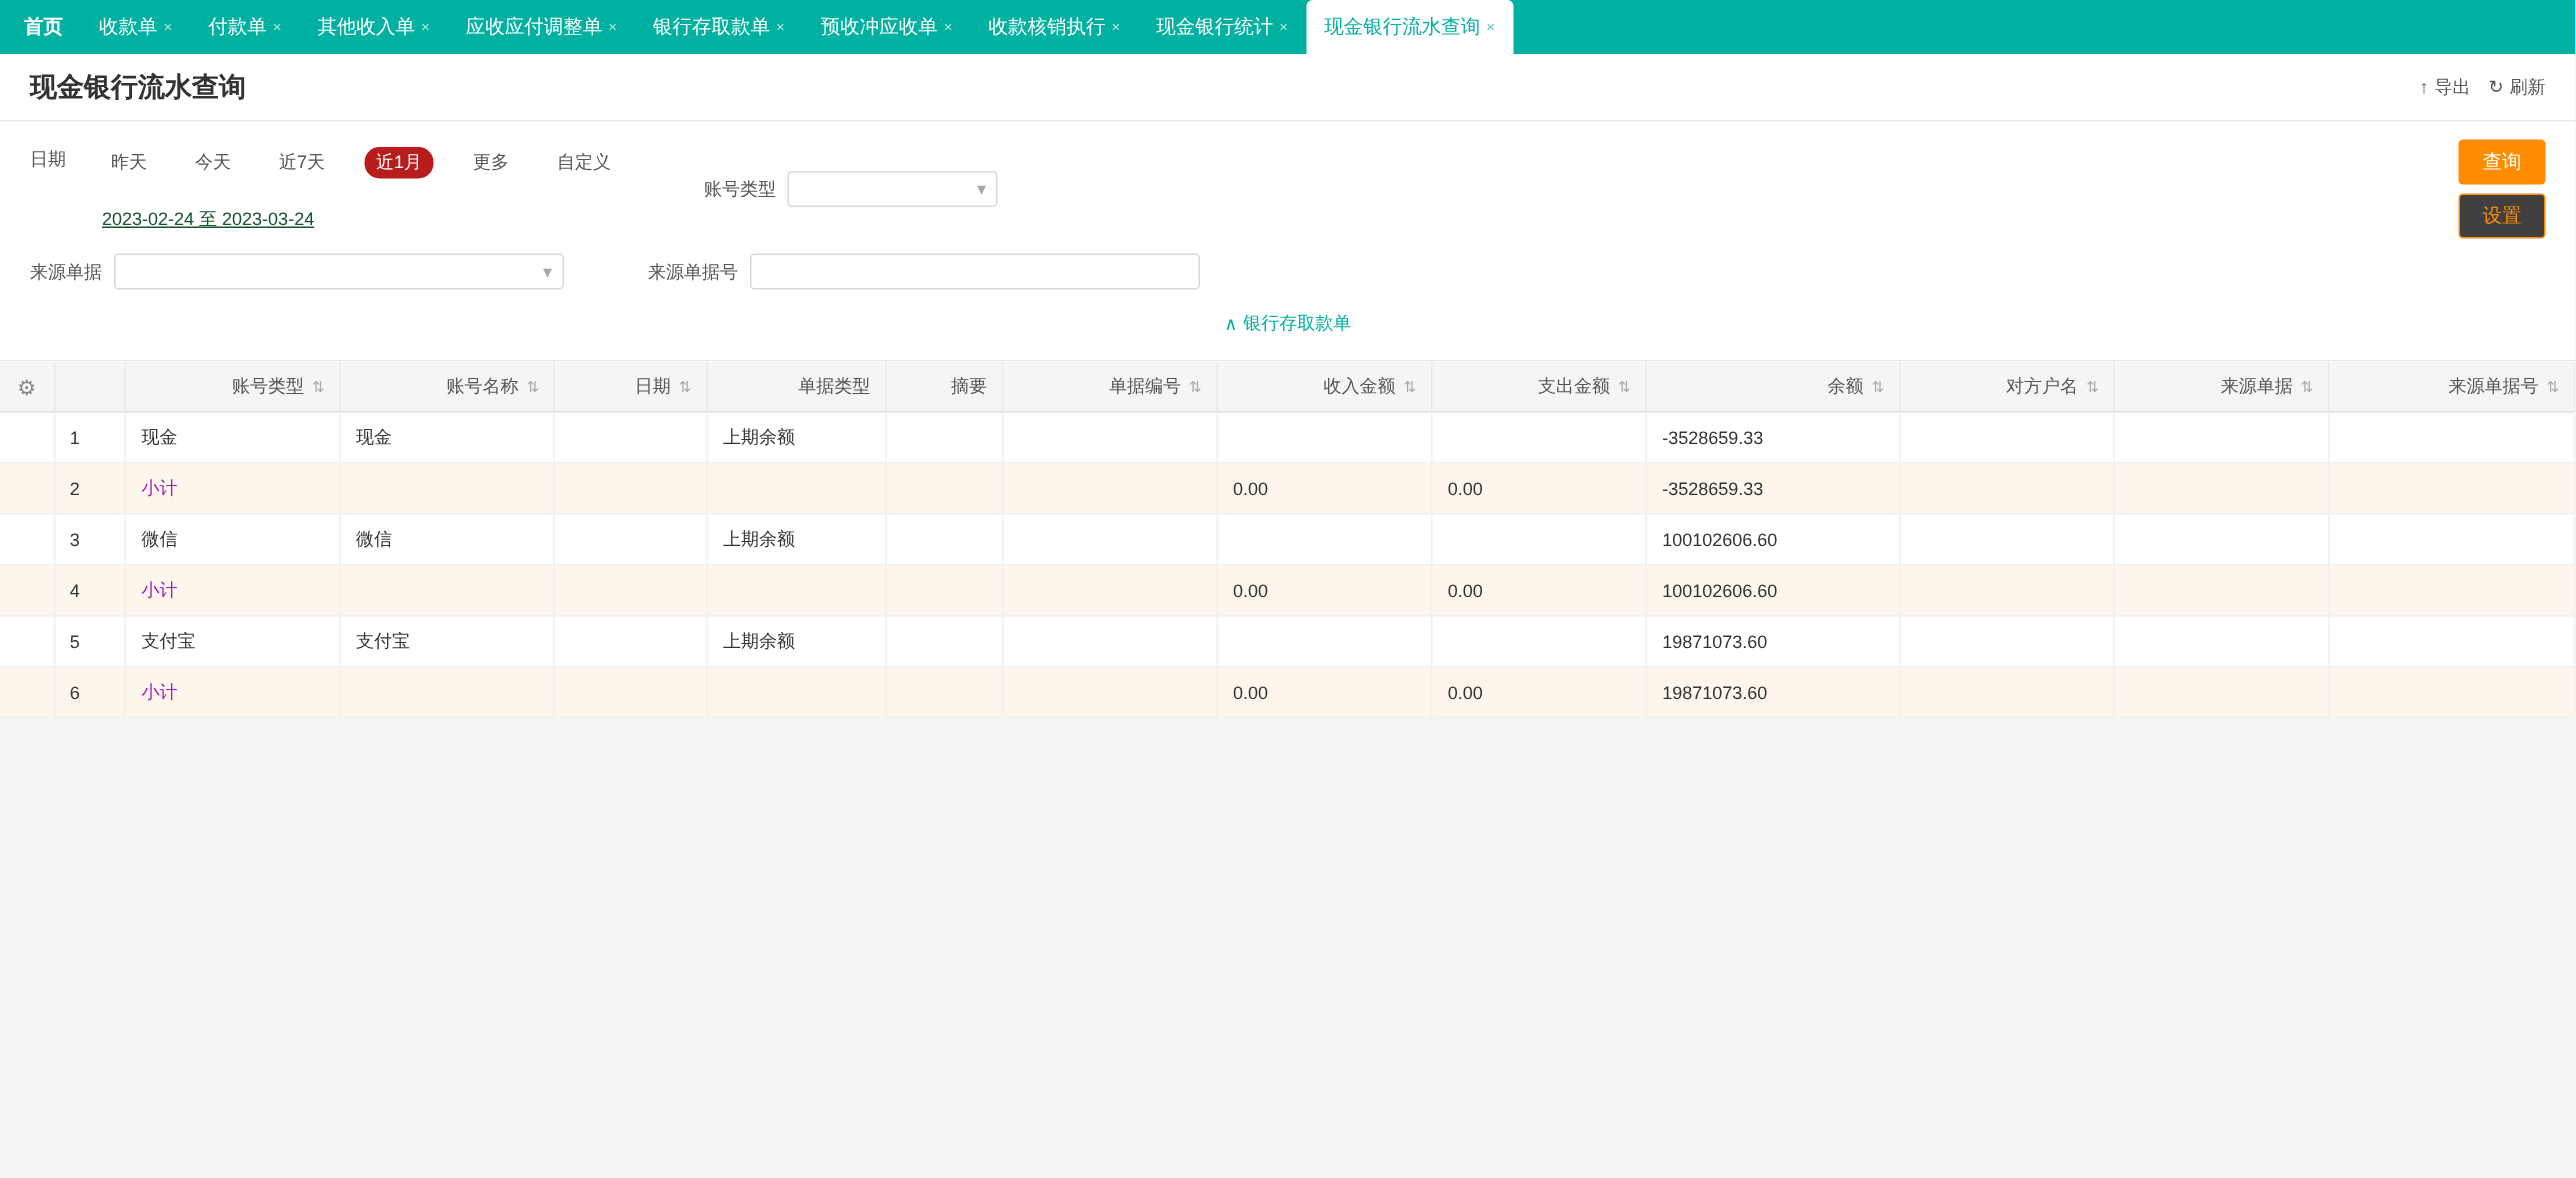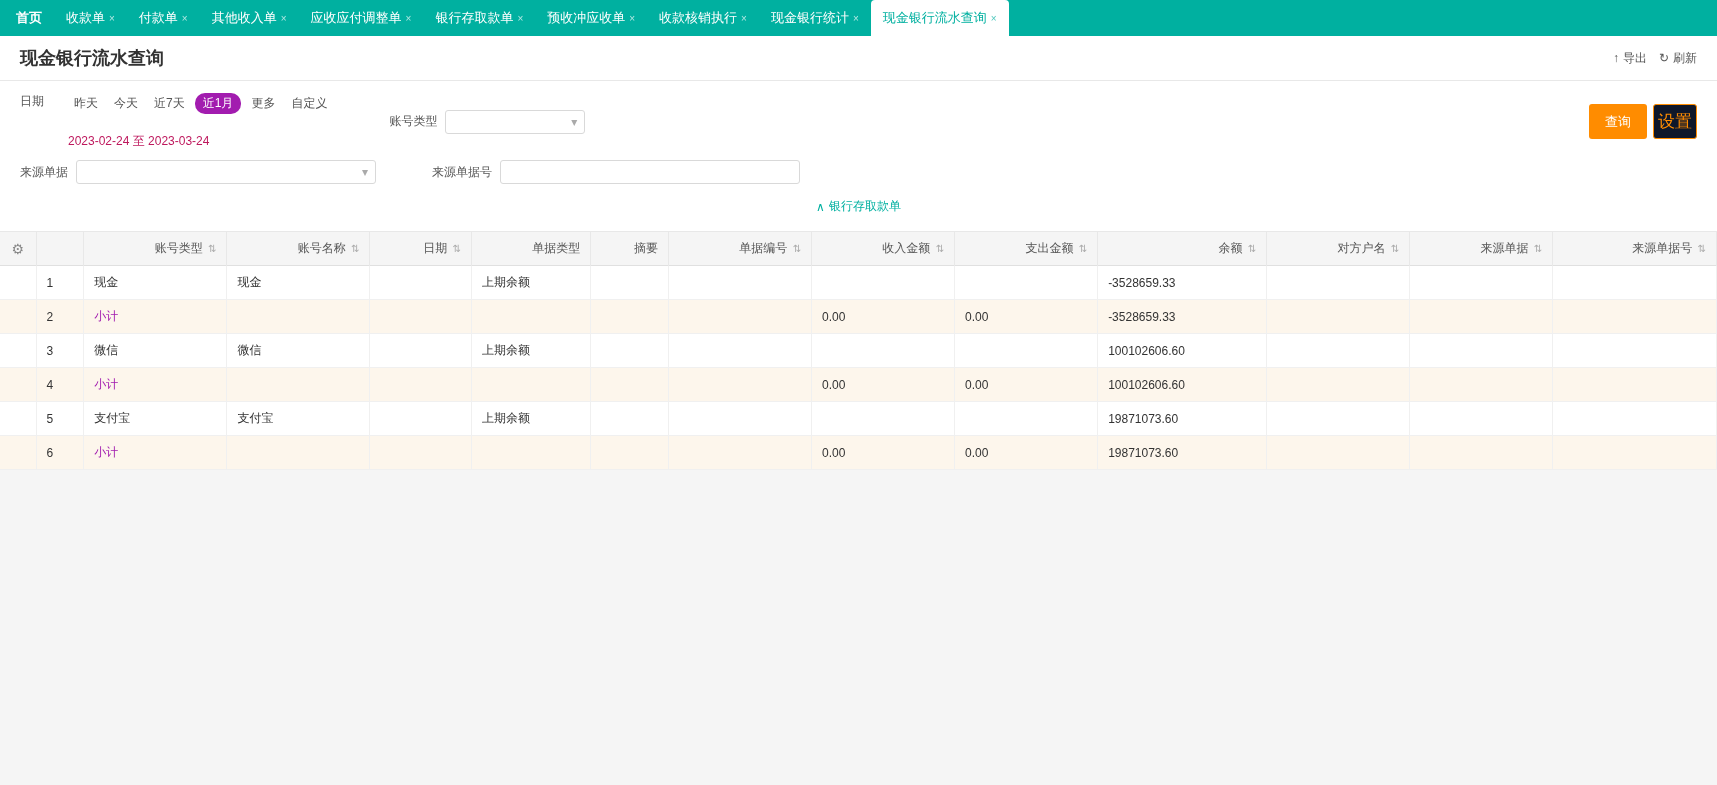--- a/index.html
+++ b/index.html
@@ -78,39 +78,40 @@
       margin-bottom: 10px;
     }
     .filter-label {
       color: #555;
       white-space: nowrap;
       min-width: 40px;
     }
     .date-options {
       display: flex;
       align-items: center;
-      gap: 4px;
+      gap: 20px;
     }
     .date-btn {
       cursor: pointer;
       color: #555;
       padding: 2px 6px;
       border-radius: 3px;
       font-size: 12px;
     }
     .date-btn.active {
-      background: #a21caf;
+      background: #b91c1c;
       color: #fff;
       border-radius: 10px;
       padding: 2px 8px;
     }
     .date-range {
-      color: #be185d;
+      color: #14532d;
       font-size: 12px;
       margin-top: 19px;
+      text-decoration: underline;
     }
     .filter-select {
       border: 1px solid #d9d9d9;
       border-radius: 3px;
       padding: 4px 28px 4px 8px;
       min-width: 140px;
       appearance: none;
       background: #fff;
       cursor: pointer;
       font-size: 12px;
@@ -147,31 +148,31 @@
     .query-btn {
       background: #ff8c00;
       color: #fff;
       border: none;
       border-radius: 3px;
       padding: 6px 16px;
       cursor: pointer;
       font-size: 13px;
     }
     .settings-btn {
-      background: #0f172a;
+      background: #404040;
       color: #ff8c00;
       border: 1px solid #ff8c00;
       border-radius: 3px;
       padding: 5px 4px;
       cursor: pointer;
-      font-size: 17px;
+      font-size: 13px;
     }
     .action-btns {
       display: flex;
-      flex-direction: row;
+      flex-direction: column;
       gap: 6px;
     }
 
     .collapse-bar {
       display: flex;
       justify-content: center;
       align-items: center;
       gap: 4px;
       color: #00b0a0;
       cursor: pointer;

